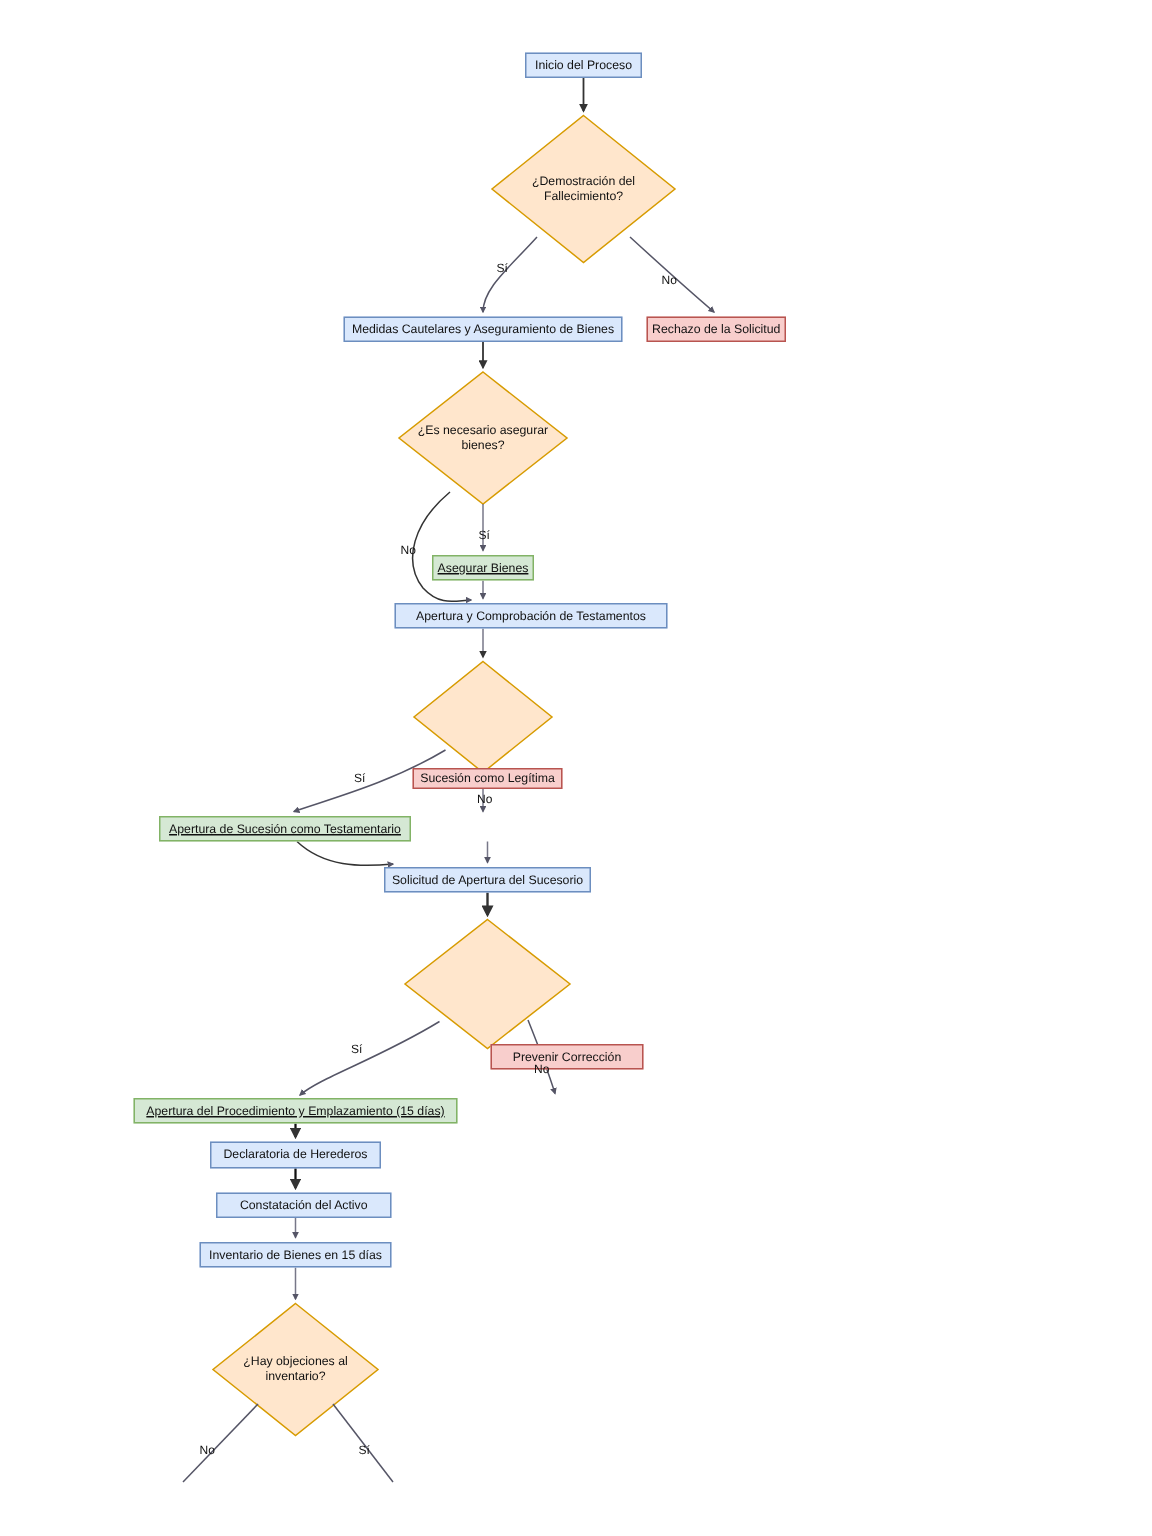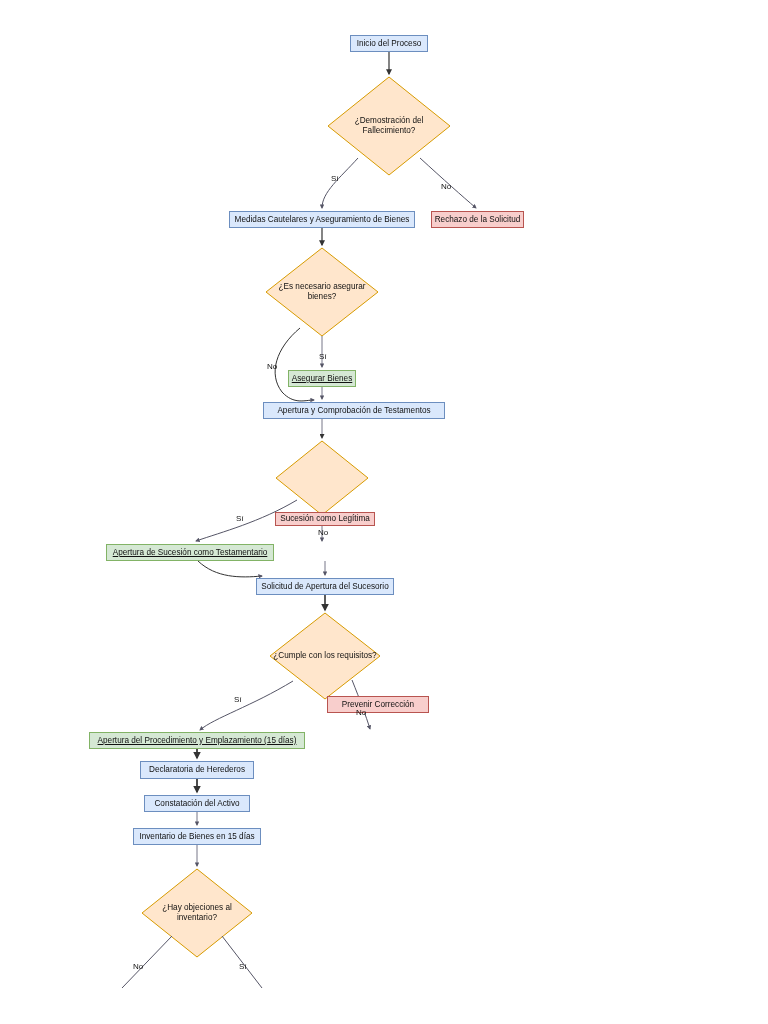--- a/index.html
+++ b/index.html
@@ -168,37 +168,34 @@
   </div>
 
   <div class="node process red" style="left:275px; top:512px; width:100px; height:14px;">
     <span>Sucesión como Legítima</span>
   </div>
 
   <div class="node process blue" style="left:256px; top:578px; width:138px; height:17px;">
     <span>Solicitud de Apertura del Sucesorio</span>
   </div>
 
-  <div class="node decision" style="left:270px; top:613px; width:110px; height:86px;">
-    <span class="dtext">¿Cumple con los requisitos?</span>
-  </div>
 
   <div class="node process green" style="left:89px; top:732px; width:216px; height:17px;">
     <span>Apertura del Procedimiento y Emplazamiento (15 días)</span>
   </div>
 
   <div class="node process red" style="left:327px; top:696px; width:102px; height:17px;">
     <span>Prevenir Corrección</span>
   </div>
 
   <div class="node process blue" style="left:140px; top:761px; width:114px; height:18px;">
     <span>Declaratoria de Herederos</span>
   </div>
 
-  <div class="node process blue" style="left:144px; top:795px; width:106px; height:17px;justify-content:center;">
+  <div class="node process blue" style="left:144px; top:795px; width:117px; height:17px;justify-content:center;">
     <span>Constatación del Activo</span>
   </div>
 
   <div class="node process blue" style="left:133px; top:828px; width:128px; height:17px;">
     <span>Inventario de Bienes en 15 días</span>
   </div>
 
   <div class="node decision" style="left:142px; top:869px; width:110px; height:88px;">
     <span class="dtext">¿Hay objeciones al inventario?</span>
   </div>

